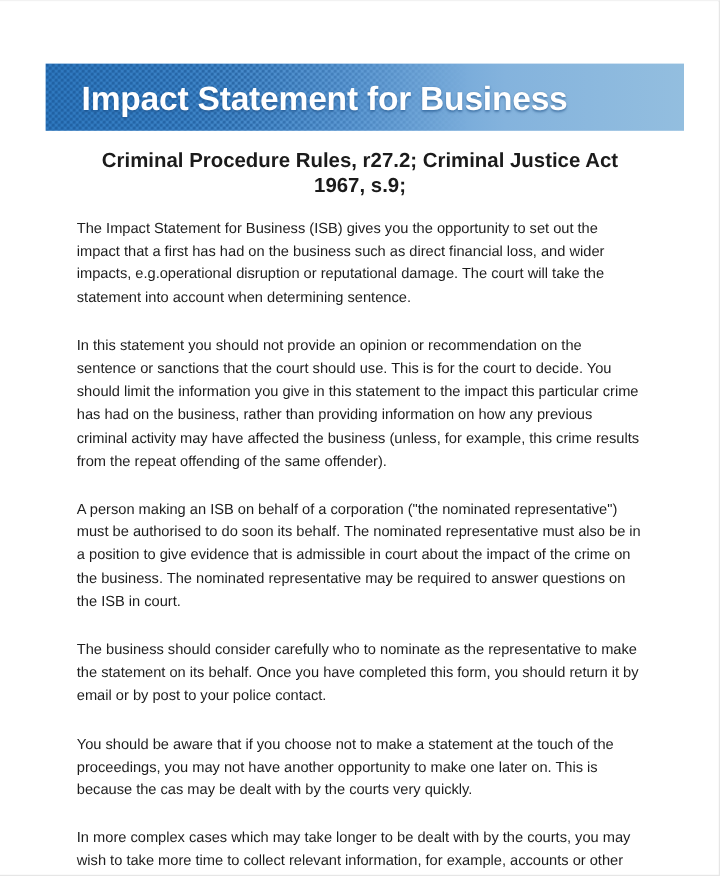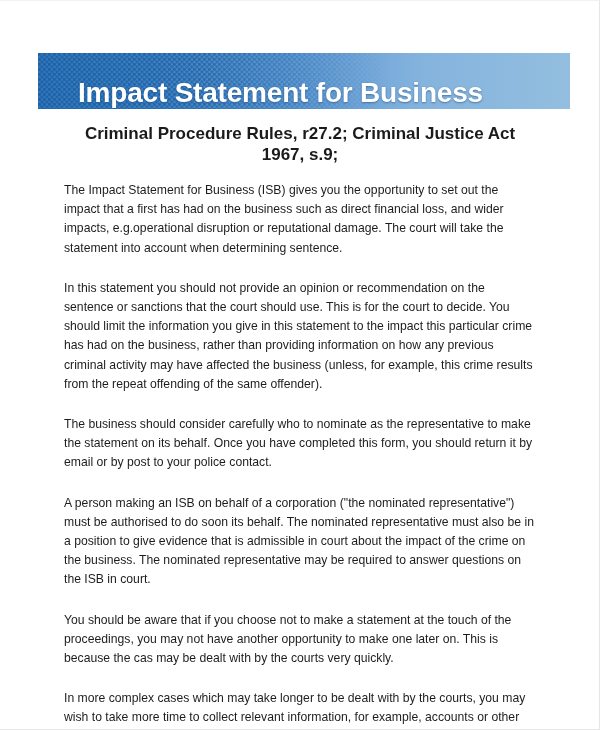--- a/index.html
+++ b/index.html
@@ -52,21 +52,21 @@
       radial-gradient(circle at 1.4px 1.4px, rgba(20,78,140,0.55) 1.3px, rgba(20,78,140,0) 1.6px);
     background-size: 5px 5px, 5px 5px;
     background-position: 0 0, 2.5px 2.5px;
     -webkit-mask-image: linear-gradient(to right, #000 0%, #000 30%, rgba(0,0,0,0.45) 50%, rgba(0,0,0,0) 66%);
     mask-image: linear-gradient(to right, #000 0%, #000 30%, rgba(0,0,0,0.45) 50%, rgba(0,0,0,0) 66%);
     pointer-events: none;
   }
   .banner-title {
     position: relative;
     display: block;
-    margin: 12px;
+    margin: 2px;
     padding: 0 0 0 28px;
     line-height: 56px;
     font-size: 28px;
     font-weight: bold;
     color: #ffffff;
     letter-spacing: -0.2px;
     text-shadow: 0 1px 2px rgba(30, 80, 135, 0.55), 0 0 1px rgba(30,80,135,0.4);
     white-space: nowrap;
   }
 
@@ -114,19 +114,19 @@
     <h1 class="banner-title">Impact Statement for Business</h1>
   </div>
 
   <div class="subtitle">
     <span class="line">Criminal Procedure Rules, r27.2; Criminal Justice Act 1967, s.9;</span>
   </div>
 
   <div class="body-copy">
     <p>The Impact Statement for Business (ISB) gives you the opportunity to set out the impact that a first has had on the business such as direct financial loss, and wider impacts, e.g.operational disruption or reputational damage. The court will take the statement into account when determining sentence.</p>
     <p>In this statement you should not provide an opinion or recommendation on the sentence or sanctions that the court should use. This is for the court to decide. You should limit the information you give in this statement to the impact this particular crime has had on the business, rather than providing information on how any previous criminal activity may have affected the business (unless, for example, this crime results from the repeat offending of the same offender).</p>
+    <p>A person making an ISB on behalf of a corporation ("the nominated representative") must be authorised to do soon its behalf. The nominated representative must also be in a position to give evidence that is admissible in court about the impact of the crime on the business. The nominated representative may be required to answer questions on the ISB in court.</p>
     <p>The business should consider carefully who to nominate as the representative to make the statement on its behalf. Once you have completed this form, you should return it by email or by post to your police contact.</p>
-    <p>A person making an ISB on behalf of a corporation ("the nominated representative") must be authorised to do soon its behalf. The nominated representative must also be in a position to give evidence that is admissible in court about the impact of the crime on the business. The nominated representative may be required to answer questions on the ISB in court.</p>
     <p>You should be aware that if you choose not to make a statement at the touch of the proceedings, you may not have another opportunity to make one later on. This is because the cas may be dealt with by the courts very quickly.</p>
     <p>In more complex cases which may take longer to be dealt with by the courts, you may wish to take more time to collect relevant information, for example, accounts or other business documents. The police will be in touch to let you know the date of the first hearing date and at that stage, you will need to make or up date your ISB through your nominated representative.</p>
   </div>
 
 </div>
 
 </body></html>

